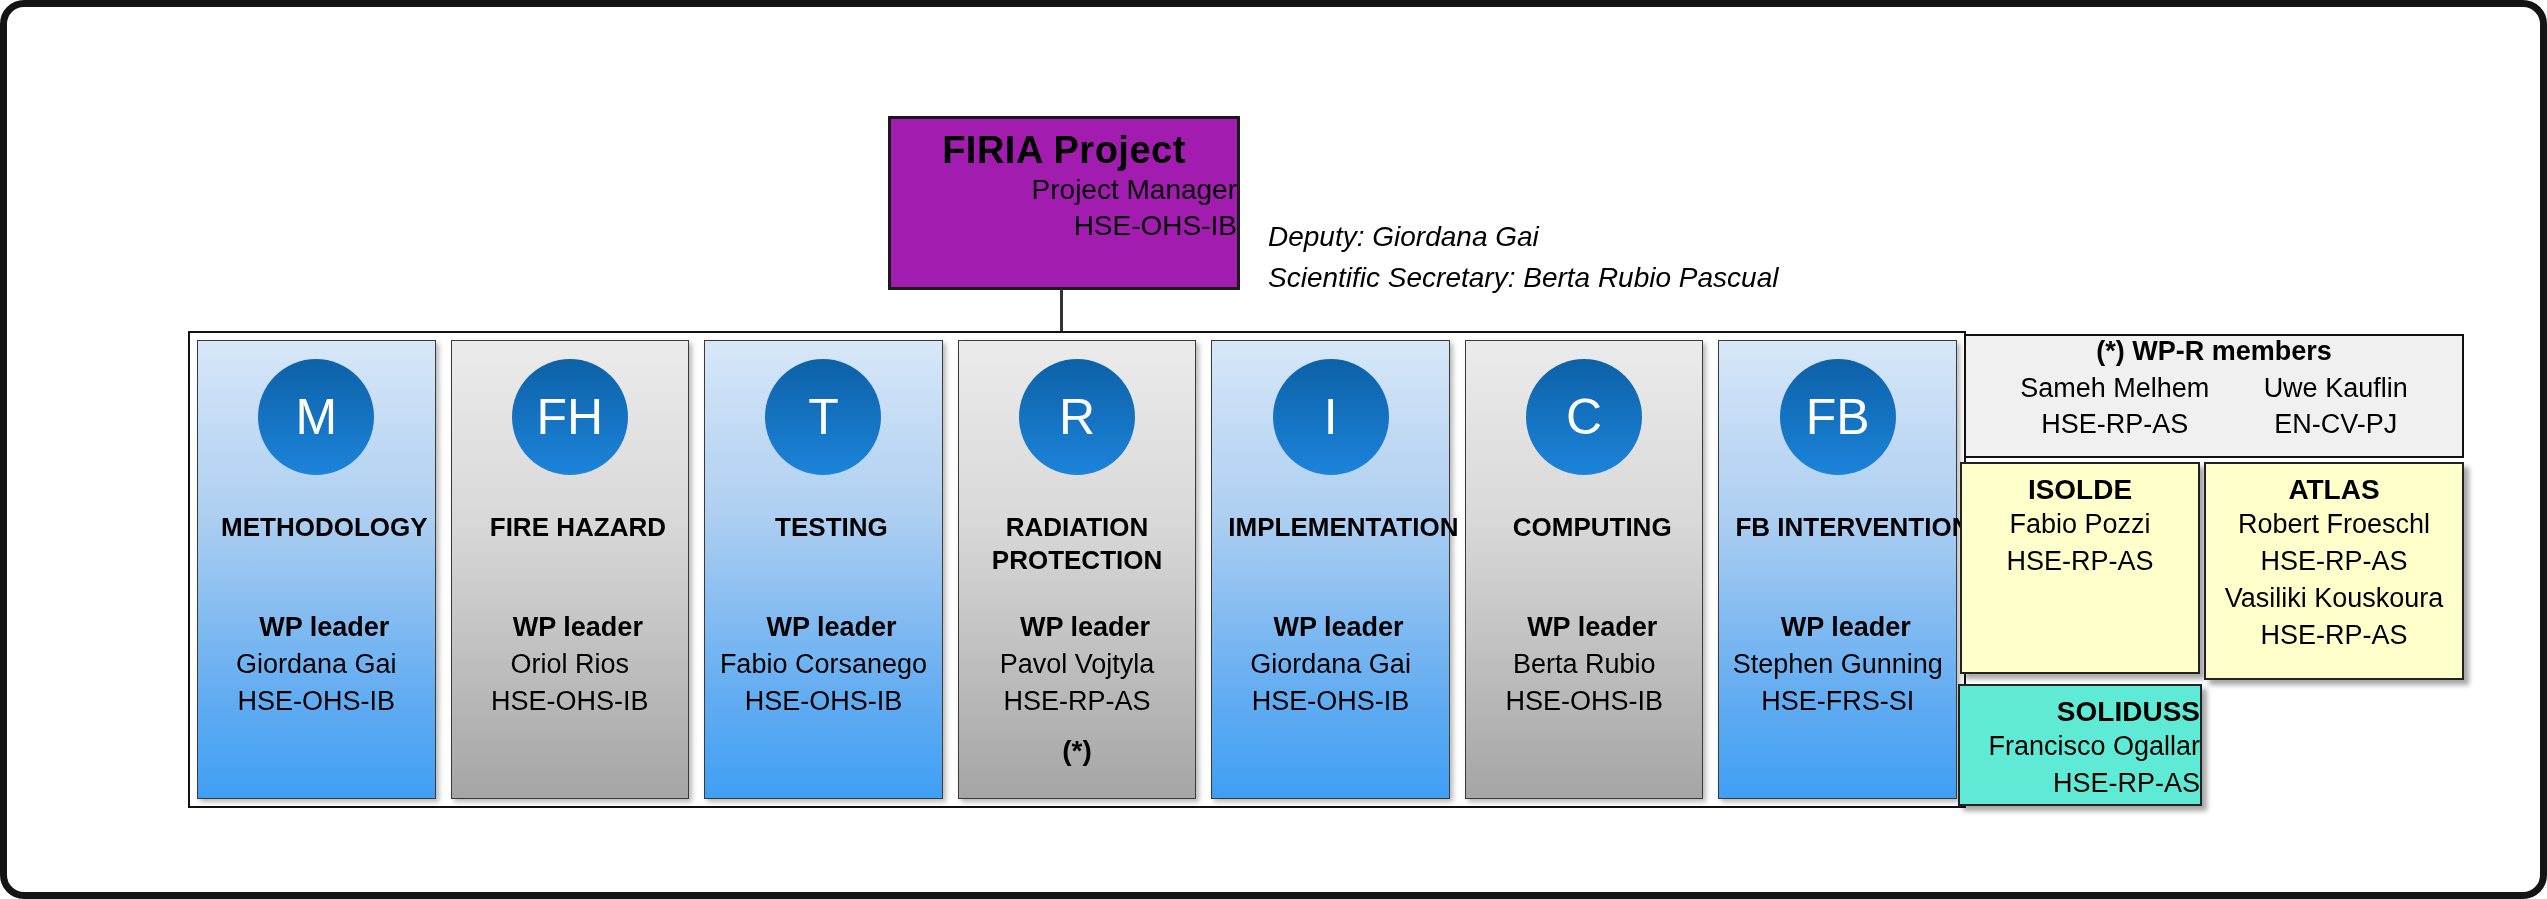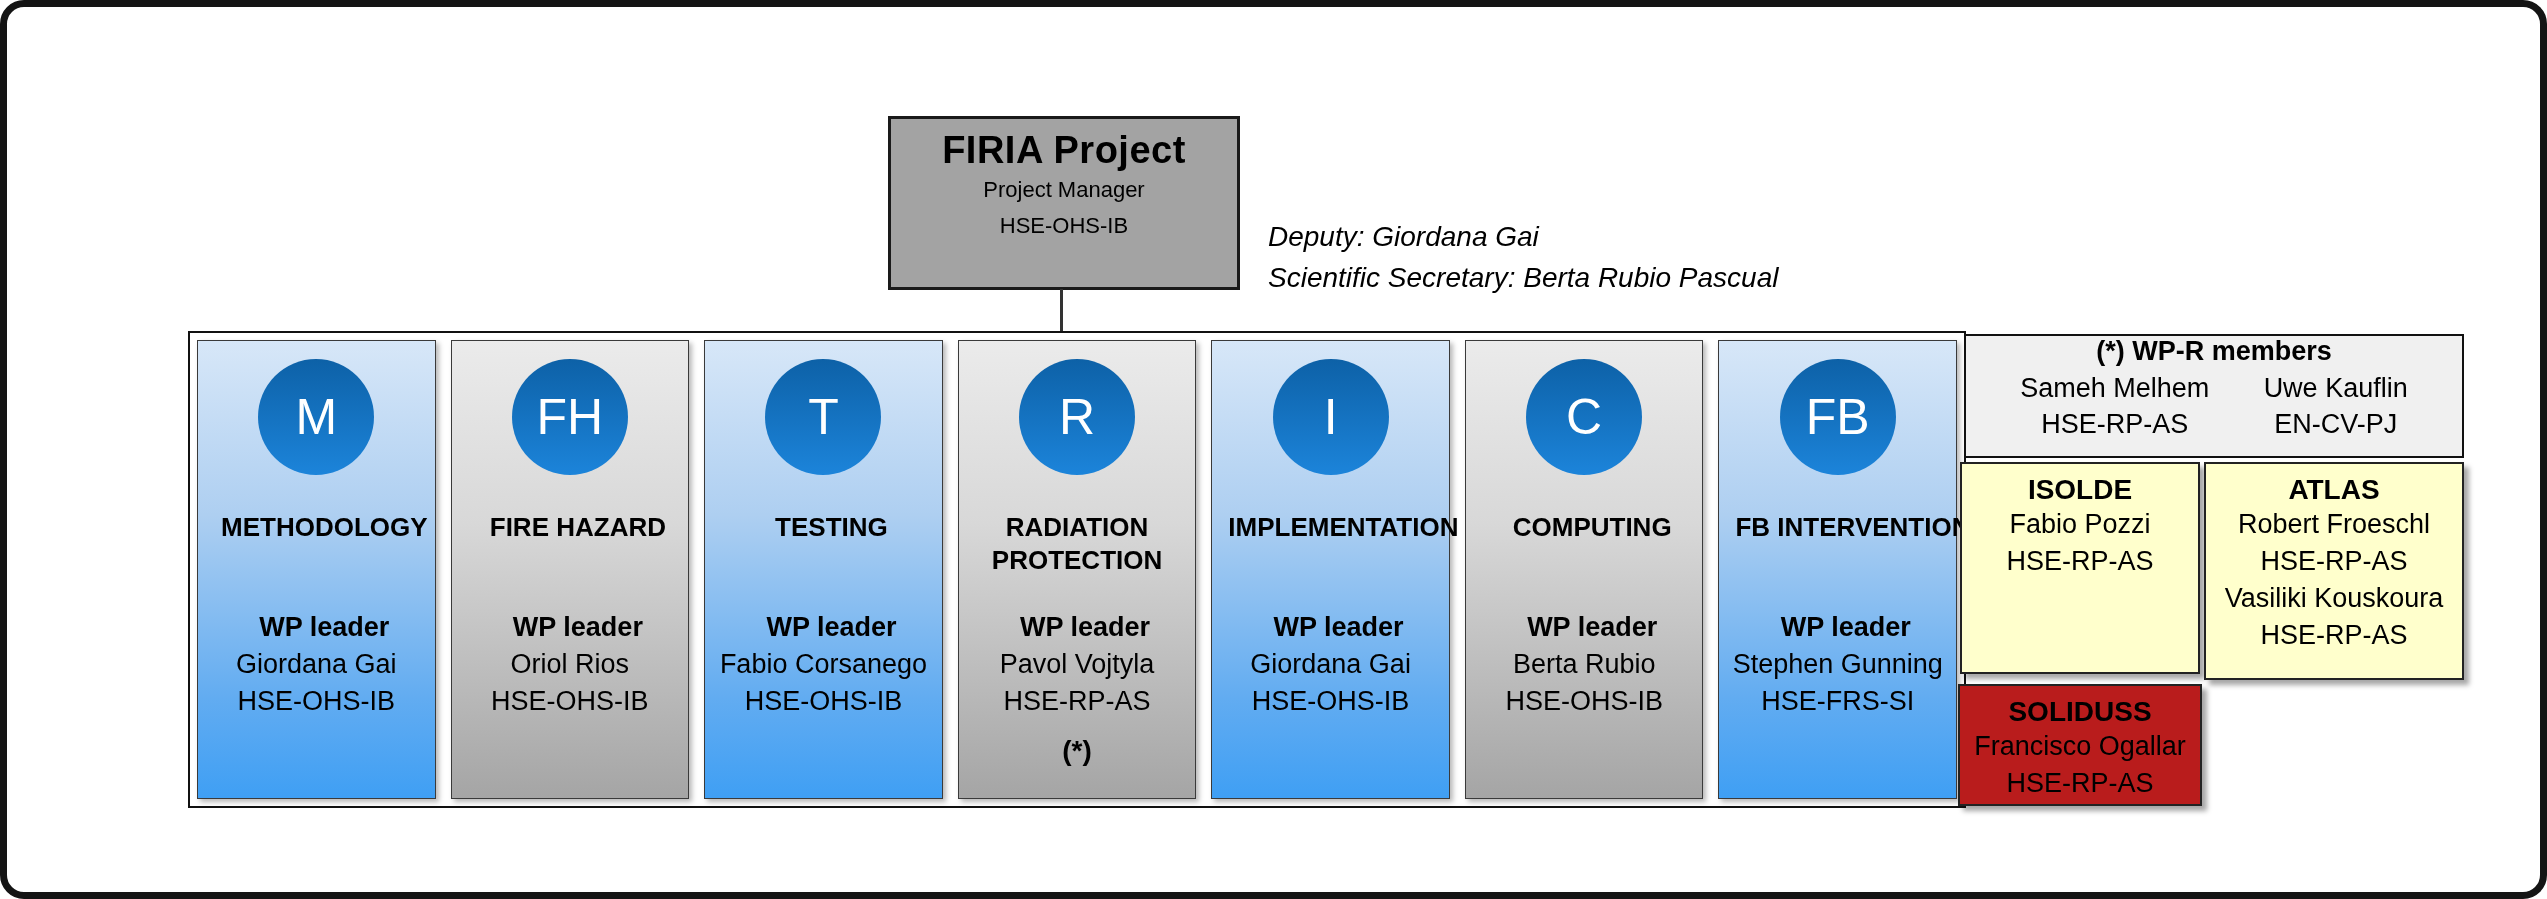--- a/index.html
+++ b/index.html
@@ -8,24 +8,24 @@
     font-family:"Liberation Sans", sans-serif; color:#000; background:#fff;
   }
   .outer-frame {
     position:absolute; inset:0; border:7px solid #141414; border-radius:24px;
     box-sizing:border-box; pointer-events:none;
   }
 
   
   .firia-box {
     position:absolute; left:888px; top:116px; width:352px; height:174px;
-    background:#a3a3a3; border:3px solid #1a1a1a; box-sizing:border-box; text-align:center;
+    background:#a21caf; border:3px solid #1a1a1a; box-sizing:border-box; text-align:center;
   }
   .firia-title { font-size:38px; font-weight:bold; margin-top:10px; letter-spacing:0.5px; }
-  .firia-line  { font-size:22px; line-height:36px; }
+  .firia-line  { font-size:28px; line-height:36px;text-align:right; }
   .connector { position:absolute; left:1060px; top:289px; width:3px; height:44px; background:#333; }
 
   
   .notes { position:absolute; left:1268px; top:216px; font-style:italic; font-size:28px; line-height:41px; white-space:nowrap; }
 
   
   .columns-wrap {
     position:absolute; left:188px; top:331px; width:1778px; height:477px;
     background:#fff; border:2px solid #111; box-sizing:border-box;
     display:flex; gap:15px; padding:7px;
@@ -59,21 +59,21 @@
   .wpr-title { font-weight:bold; font-size:27px; }
   .wpr-row { display:flex; justify-content:space-evenly; margin-top:3px; }
   .wpr-cell { font-size:27px; line-height:36px; }
 
   .group-box {
     position:absolute; border:2px solid #222; box-sizing:border-box; text-align:center;
     box-shadow:5px 5px 5px rgba(0,0,0,0.35);
   }
   #isolde   { left:1960px; top:462px; width:240px; height:212px; background:#ffffcc; }
   #atlas    { left:2204px; top:462px; width:260px; height:218px; background:#ffffcc; }
-  #soliduss { left:1958px; top:684px; width:244px; height:122px; background:#b91c1c; }
+  #soliduss { left:1958px; top:684px; width:244px; height:122px; background:#5eead4;text-align:right; }
   .group-title { font-weight:bold; font-size:28px; margin-top:10px; }
   .member { font-size:27px; line-height:37px; }
 </style>
 </head>
 <body>
 
 <div id="canvas">
   <div class="outer-frame"></div>
 
   <div class="firia-box">

